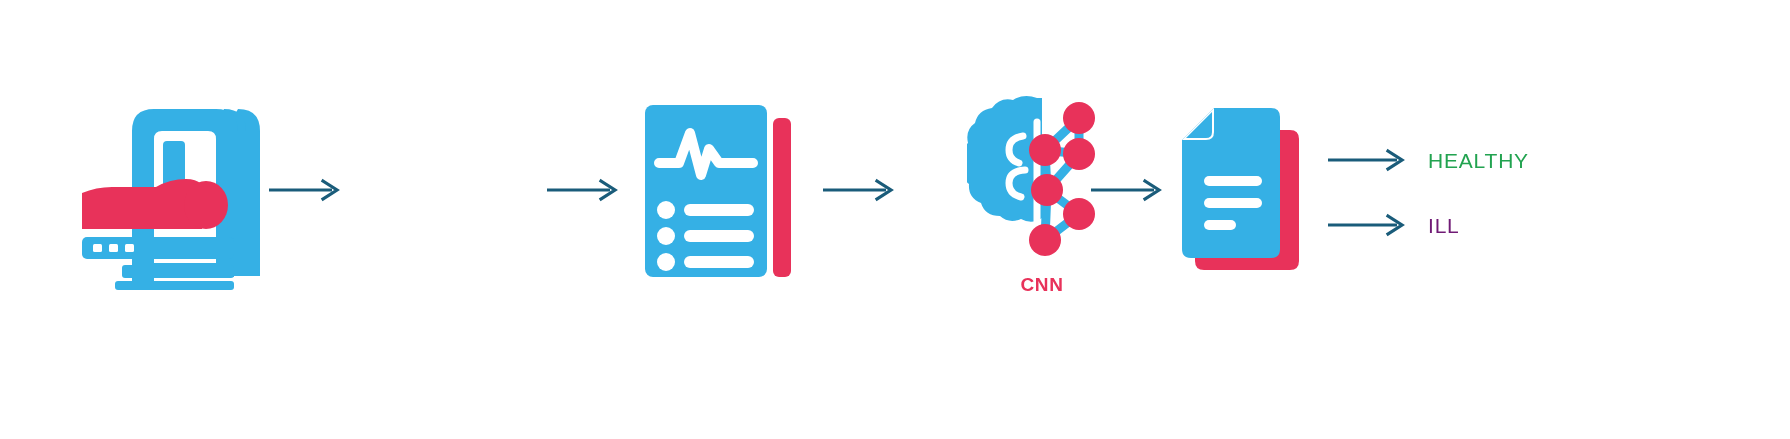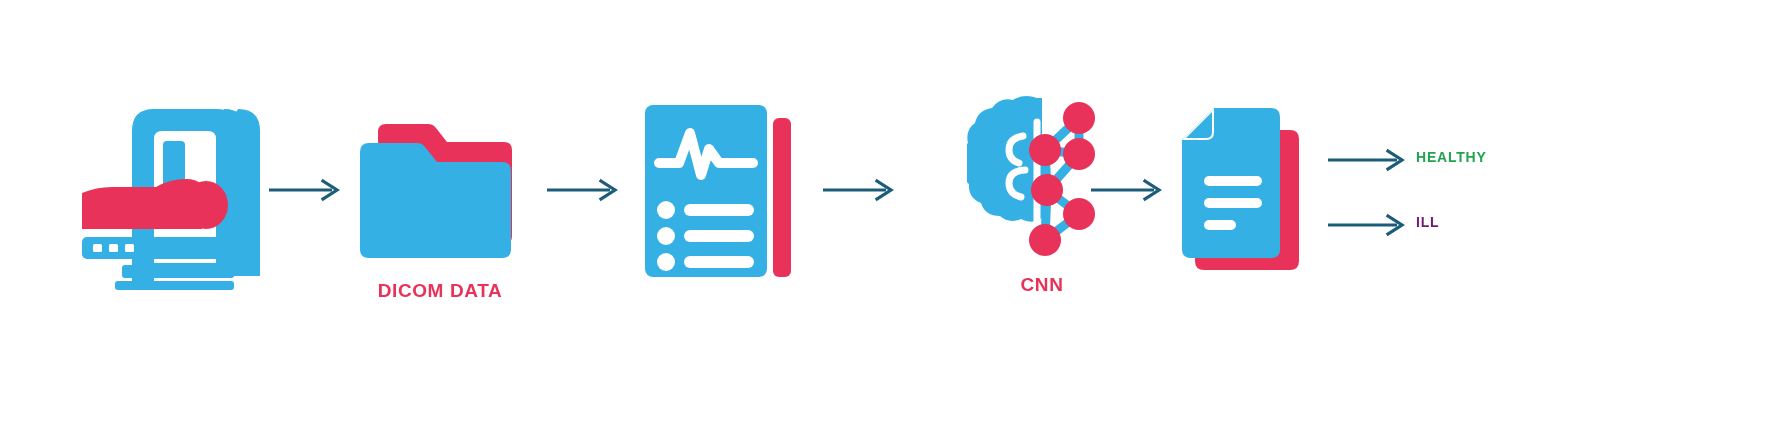--- a/index.html
+++ b/index.html
@@ -40,24 +40,25 @@
     color: #e8325a;
     margin-top: 6px;
     text-align: center;
     white-space: nowrap;
   }
   .arrow {
     position: absolute;
   }
   .outcome-label {
     position: absolute;
-    font-size: 14px;
-    font-weight: bold;
+    font-size: 21px;
+    font-weight: normal;
     letter-spacing: 0.8px;
     white-space: nowrap;
+    margin-left: 12px;
   }
   .outcome-healthy { color: #22a350; }
   .outcome-ill { color: #701a75; }
 </style>
 </head>
 <body>
 
 <div class="pipeline">
 
   <div class="stage" style="left:60px; top:95px;">
@@ -89,31 +90,20 @@
     <div class="stage-label"></div>
   </div>
 
   <div class="arrow" style="left:268px; top:178px;">
     <svg width="78" height="24" viewBox="0 0 78 24" xmlns="http://www.w3.org/2000/svg">
       <line x1="1" y1="12" x2="64" y2="12" stroke="#1a5c7a" stroke-width="3.2"></line>
       <polyline points="55,3 69,12 55,21" fill="none" stroke="#1a5c7a" stroke-width="3.2" stroke-linecap="square"></polyline>
     </svg>
   </div>
 
-  <div class="stage" style="left:360px; top:118px;">
-    <div class="icon-box">
-      <svg width="160" height="152" viewBox="0 0 160 152" xmlns="http://www.w3.org/2000/svg">
-
-        <path d="M18 14 q0-8 8-8 h42 q5 0 8 4 l11 14 h57 q8 0 8 8 v86 q0 8 -8 8 H26 q-8 0 -8-8 z" fill="#e8325a"></path>
-
-        <path d="M0 34 q0-9 9-9 h48 q5 0 8 4 l12 15 h65 q9 0 9 9 v78 q0 9 -9 9 H9 q-9 0-9-9 z" fill="#35b0e5"></path>
-      </svg>
-    </div>
-    <div class="stage-label">DICOM DATA</div>
-  </div>
 
   <div class="arrow" style="left:546px; top:178px;">
     <svg width="78" height="24" viewBox="0 0 78 24" xmlns="http://www.w3.org/2000/svg">
       <line x1="1" y1="12" x2="64" y2="12" stroke="#1a5c7a" stroke-width="3.2"></line>
       <polyline points="55,3 69,12 55,21" fill="none" stroke="#1a5c7a" stroke-width="3.2" stroke-linecap="square"></polyline>
     </svg>
   </div>
 
   <div class="stage" style="left:645px; top:105px;">
     <div class="icon-box">

